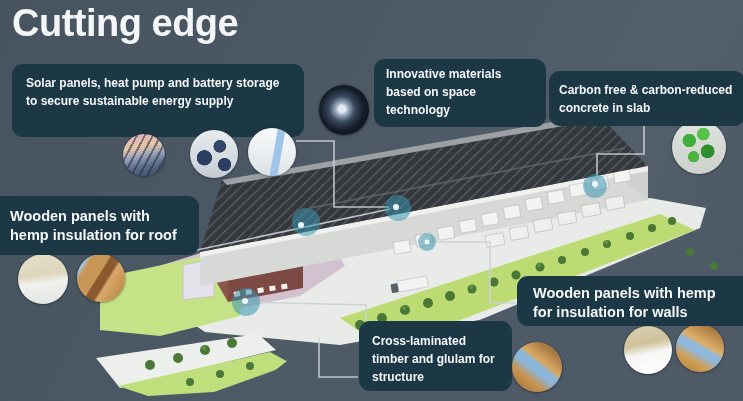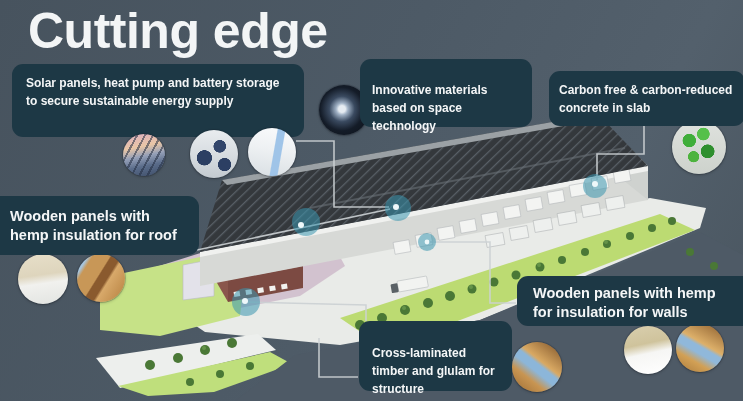--- a/index.html
+++ b/index.html
@@ -8,34 +8,34 @@
   }
   *{box-sizing:border-box; margin:0; padding:0;}
   html,body{width:743px;height:401px;overflow:hidden;}
   body{font-family:"Liberation Sans",sans-serif;}
   #canvas{
     position:relative; width:743px; height:401px; overflow:hidden;
     background:linear-gradient(118deg,#47535e 0%,#4d5a66 45%,#53606c 75%,#49555f 100%);
   }
   #scene{position:absolute; left:0; top:0; z-index:1;}
   .title{
-    position:absolute; left:28px; top:2px; z-index:5;
-    font-size:50px; font-weight:bold; color:#f3f5f6; letter-spacing:-0.5px;
+    position:absolute; left:12px; top:2px; z-index:5;
+    font-size:38px; font-weight:bold; color:#f3f5f6; letter-spacing:-0.5px;
   }
   .box{
     position:absolute; z-index:3; background:var(--callout-bg);
     border-radius:11px; color:var(--text); font-weight:bold;
     font-size:12px; line-height:18px; padding:9px 12px;
   }
   .box-solar   {left:12px;  top:64px;  width:292px; height:73px; padding:10px 14px;}
-  .box-innov   {left:360px; top:59px;  width:172px; height:68px; padding:22px 12px;}
+  .box-innov   {left:374px; top:59px;  width:172px; height:68px; padding:6px 12px;}
   .box-carbon  {left:549px; top:71px;  width:196px; height:55px; padding:10px 10px;}
   .box-roof    {left:-14px; top:196px; width:213px; height:59px; padding:11px 10px 11px 24px; font-size:14.5px; line-height:19px;}
   .box-walls   {left:517px; top:276px; width:236px; height:50px; padding:8px 16px; font-size:14.5px; line-height:19px;}
-  .box-timber  {left:359px; top:321px; width:153px; height:70px; padding:23px 13px;}
+  .box-timber  {left:359px; top:321px; width:153px; height:70px; padding:11px 13px;}
   .photo{
     position:absolute; border-radius:50%; z-index:2;
     box-shadow:0 0 0 1px rgba(20,30,40,.18), 0 1px 3px rgba(0,0,0,.25);
   }
   .photo.front{z-index:4;}
   .ph-solar-sunset{left:123px; top:134px; width:42px; height:42px;
     background:
       repeating-linear-gradient(118deg, rgba(35,45,65,0) 0 5px, rgba(35,45,65,.55) 5px 7px),
       linear-gradient(168deg,#dcaec2 0%,#e9c6a6 32%,#95a0b8 52%,#5a6c8a 72%,#3d4d68 100%);}
   .ph-heat-pumps{left:190px; top:130px; width:48px; height:48px;

